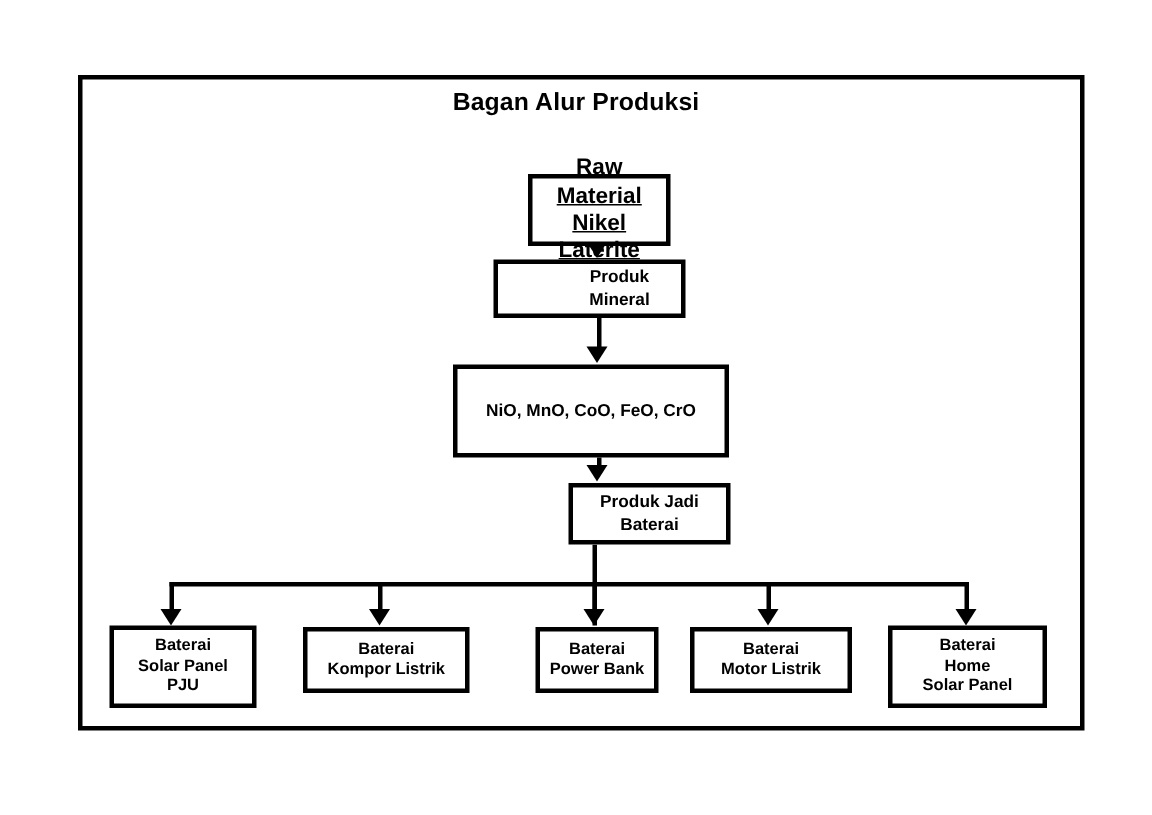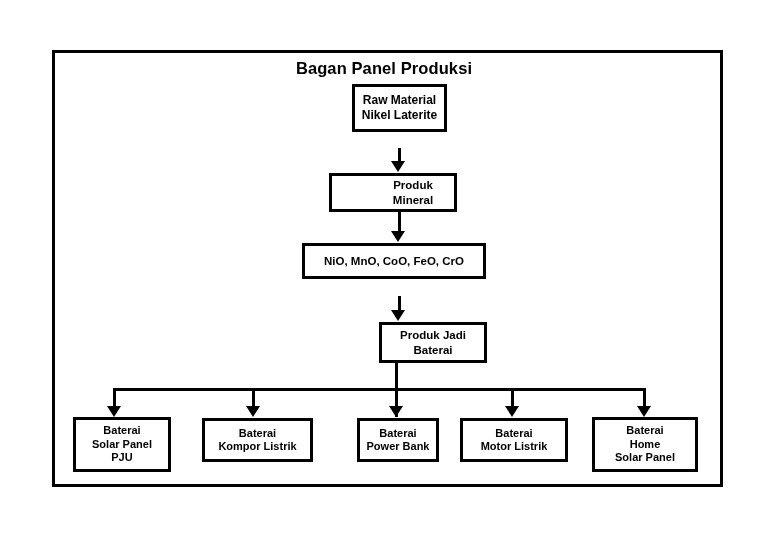--- a/index.html
+++ b/index.html
@@ -63,30 +63,31 @@
     z-index: 3;
   }
   .node .node-label {
     display: block;
     white-space: pre-line;
     line-height: 1.22;
   }
 
   
   #node-raw-material {
-    left: 352px; top: 84px; width: 95px; height: 48px;
-    font-size: 12px;
+    left: 352px; top: 116px; width: 95px; height: 48px;
+    font-size: 15px;
+    text-decoration: underline;
   }
   #node-produk-mineral {
     left: 329px; top: 173px; width: 128px; height: 39px;
     font-size: 11.5px;
     padding-left: 40px;
   }
   #node-oxides {
-    left: 302px; top: 243px; width: 184px; height: 36px;
+    left: 302px; top: 243px; width: 184px; height: 62px;
     font-size: 11.5px;
   }
   #node-produk-jadi {
     left: 343px; top: 322px; width: 108px; height: 41px;
     font-size: 11.5px;
     margin-left: 36px;
   }
 
   
   #node-solar-pju {
@@ -161,21 +162,21 @@
   #head-4 { left: 505px; }
   #head-5 { left: 637px; }
 </style>
 </head>
 <body>
 
 <div id="canvas">
 
   <div id="outer-frame"></div>
 
-  <div id="chart-title">Bagan Panel Produksi</div>
+  <div id="chart-title">Bagan Alur Produksi</div>
 
   <div class="node" id="node-raw-material">
     <span class="node-label">Raw Material
 Nikel Laterite</span>
   </div>
 
   <div class="vline" id="conn-1-stem"></div>
   <div class="arrowhead" id="conn-1-head"></div>
 
   <div class="node" id="node-produk-mineral">

